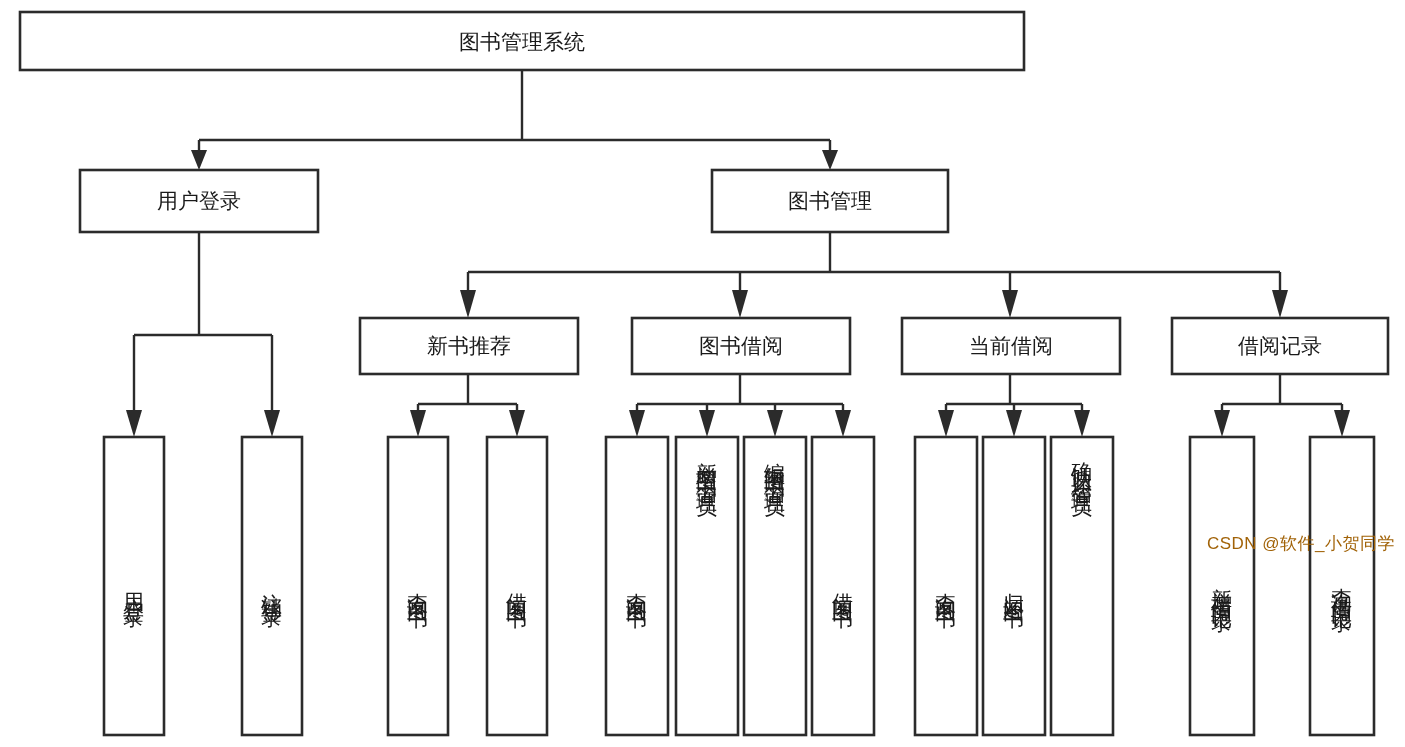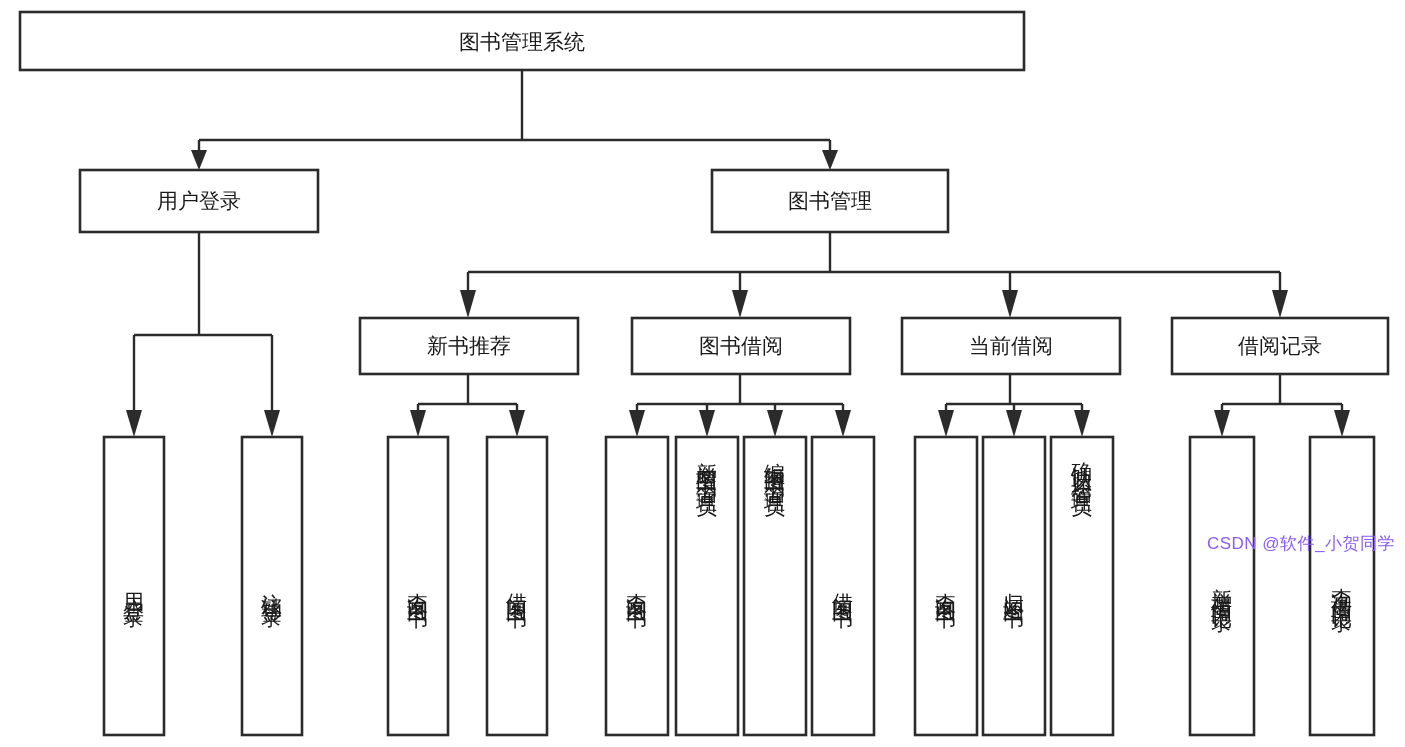--- a/index.html
+++ b/index.html
@@ -65,21 +65,21 @@
     letter-spacing: 5px;
     color: #1a1a1a;
     text-align: center;
   }
   .watermark {
     position: absolute;
     right: 10px;
     bottom: 6px;
     font-family: "Liberation Sans", "DejaVu Sans", sans-serif;
     font-size: 17px;
-    color: #8b5cf6;
+    color: #a16207;
     letter-spacing: 0.5px;
     user-select: none;
   }
 </style>
 </head>
 <body>
 
 <div id="diagram-root">
 
   <svg class="diagram" viewBox="0 0 1405 747">

